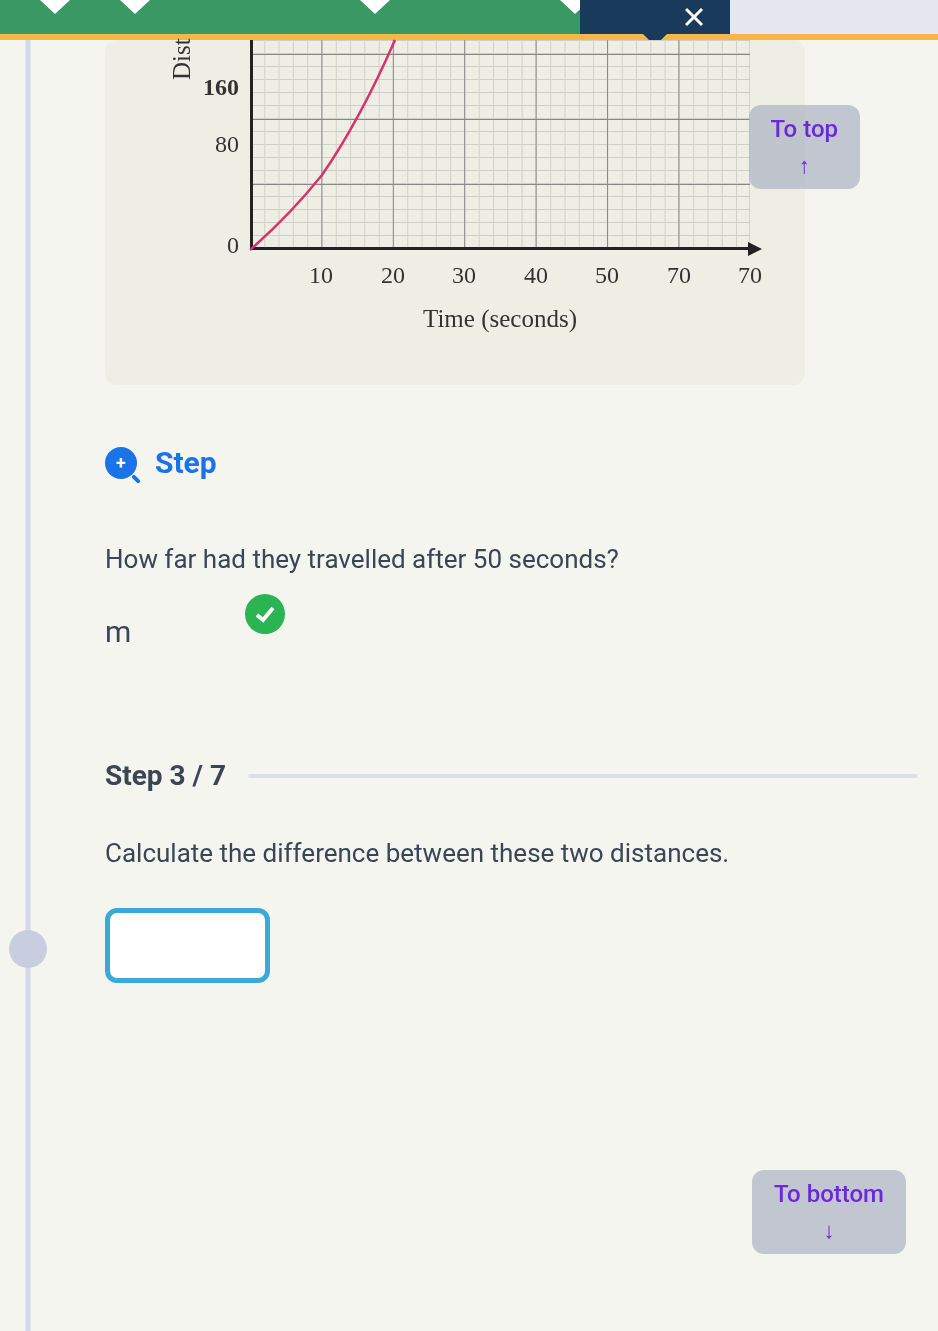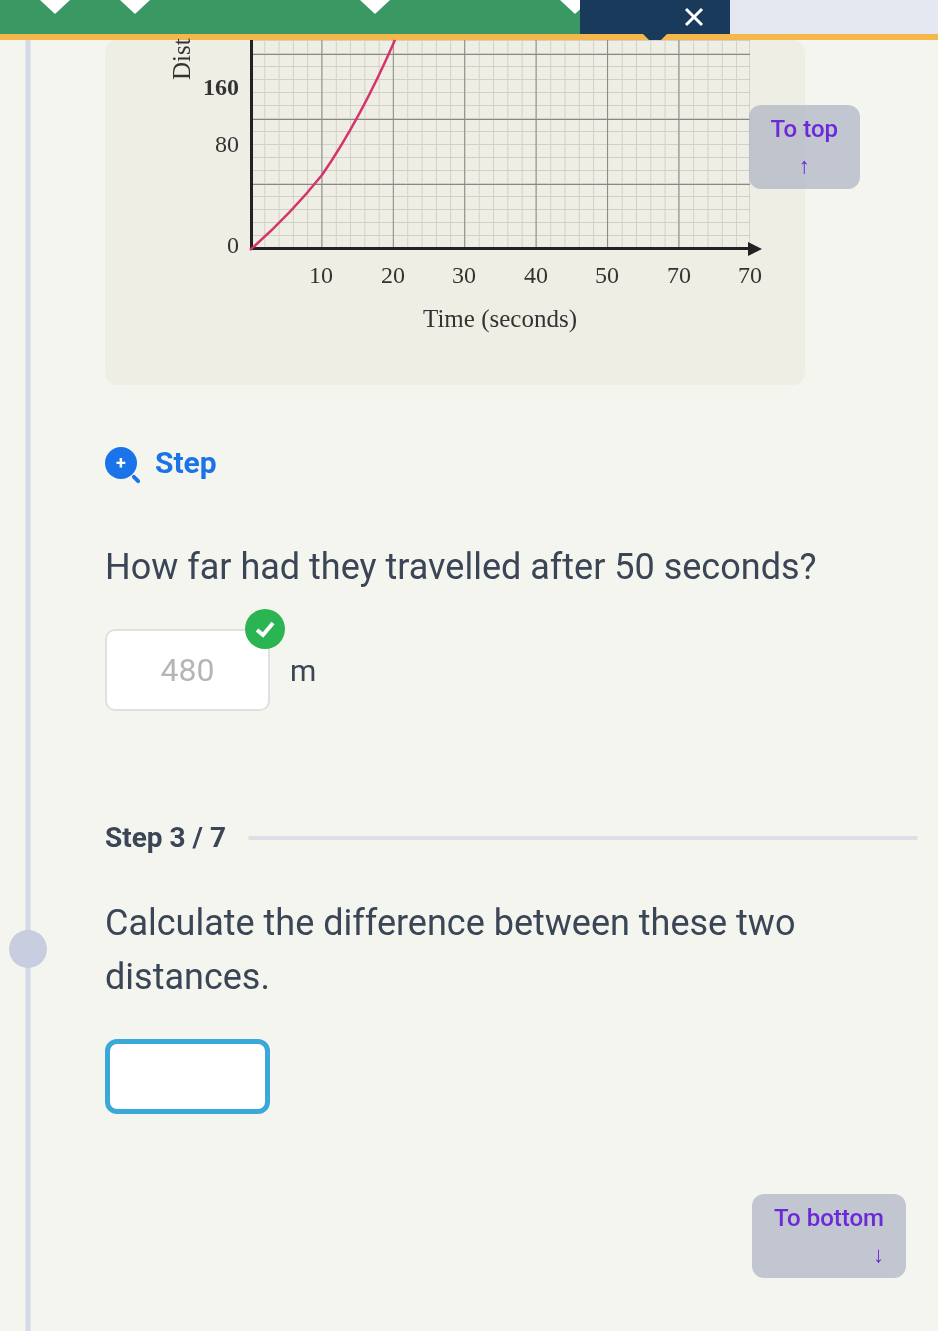--- a/index.html
+++ b/index.html
@@ -256,21 +256,21 @@
       transform: rotate(45deg);
       border-radius: 2px;
     }
     .zoom-plus {
       color: white;
       font-weight: bold;
       font-size: 18px;
       line-height: 1;
     }
     .question-text {
-      font-size: 36px;
+      font-size: 26px;
       color: #3a4555;
       line-height: 1.5;
       margin-bottom: 35px;
     }
     .answer-row {
       display: flex;
       align-items: center;
       gap: 20px;
       position: relative;
       margin-bottom: 110px;
@@ -330,21 +330,21 @@
       border-radius: 12px;
       display: flex;
       align-items: center;
       gap: 10px;
       font-weight: 500;
       cursor: pointer;
       z-index: 10;
       flex-direction: column;
     }
     .to-top-btn { right: 78px; top: 105px; }
-    .to-bottom-btn { right: 32px; top: 1194px; align-items: flex-end; }
+    .to-bottom-btn { right: 32px; top: 1170px; }
     .arrow-up, .arrow-down { font-size: 22px; }
     .pending-input {
       width: 165px;
       height: 75px;
       border: 5px solid #3aa8d8;
       border-radius: 12px;
       background: white;
       margin-top: 25px;
     }
   </style>
@@ -428,21 +428,20 @@
     <div class="zoom-btn">
       <div class="zoom-icon">
         <span class="zoom-plus">+</span>
       </div>
       <span>Step</span>
     </div>
 
     <div class="question-text">How far had they travelled after 50 seconds?</div>
 
     <div class="answer-row">
-      <input class="answer-input" type="text" readonly="" value="480" style="">
       <div class="check-badge">
         <svg class="check-svg" viewBox="0 0 22 22">
           <polyline points="3,12 9,17 19,5"></polyline>
         </svg>
       </div>
       <span class="unit-label">m</span>
     </div>
 
     <div class="step-header">
       <span class="step-label">Step 3 / 7</span>

